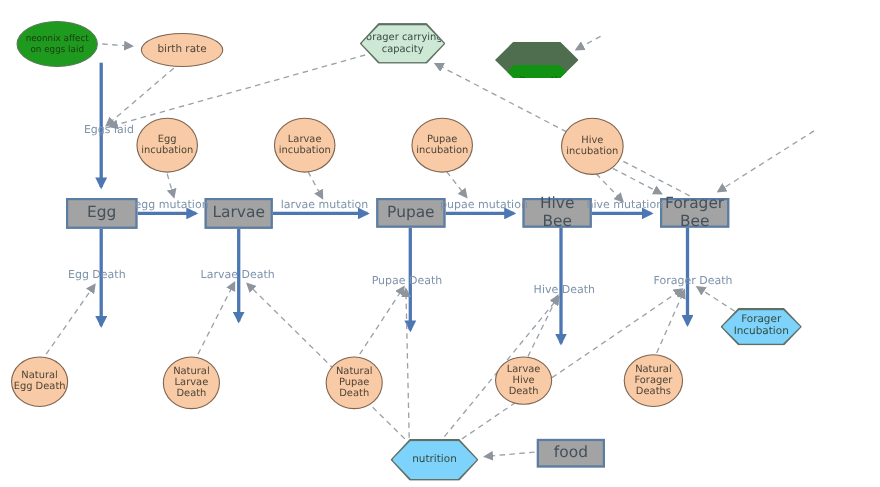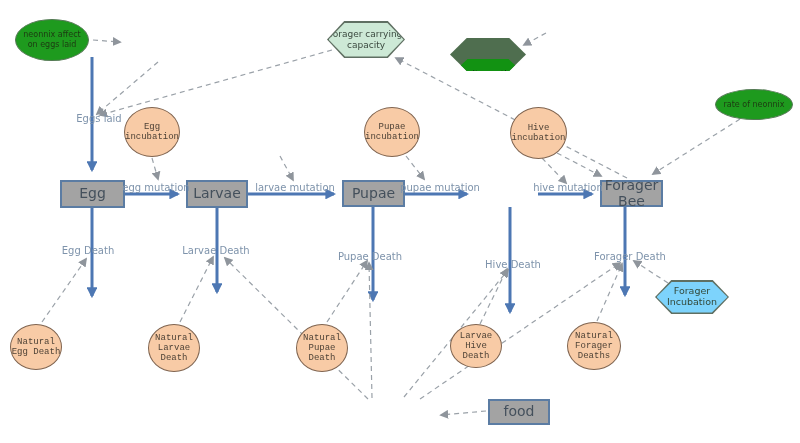--- a/index.html
+++ b/index.html
@@ -10,21 +10,21 @@
   #wires{position:absolute;left:0;top:0;z-index:1;}
   .node{
     position:absolute;z-index:2;display:flex;align-items:center;justify-content:center;
     text-align:center;box-sizing:border-box;line-height:1.12;
   }
   .stock{
     background:#a3a3a3;border:2px solid #5b7ca3;color:#44505c;font-size:14px;
   }
   .circle{
     background:#f8cba6;border:1.5px solid #7f6450;border-radius:50%;
-    color:#4f4337;font-size:9px;font-family:Liberation Mono, monospace;
+    color:#4f4337;font-size:9px;
   }
   .ell{
     background:#f8cba6;border:1.5px solid #7f6450;border-radius:50%;
     color:#4f4337;font-size:9.5px;
   }
   .dgreen{
     background:#1e9a1e;border:1.5px solid #567a56;border-radius:50%;
     color:#1d3a12;font-size:8px;line-height:1.2;
   }
   .hex{position:absolute;z-index:2;}
@@ -96,51 +96,58 @@
       <line x1="368" y1="399" x2="225" y2="258" marker-end="url(#ag)"></line>
       <line x1="372" y1="398" x2="369" y2="263" marker-end="url(#ag)"></line>
       <line x1="404" y1="397" x2="508" y2="270" marker-end="url(#ag)"></line>
       <line x1="420" y1="399" x2="620" y2="263" marker-end="url(#ag)"></line>
       <line x1="668" y1="283" x2="634" y2="261" marker-end="url(#ag)"></line>
       <line x1="486" y1="411" x2="441" y2="415" marker-end="url(#ag)"></line>
     </g>
   </svg>
 
   <div class="node dgreen" style="left:15px;top:19px;width:74px;height:42px;padding:0 4px">neonnix affect on eggs laid</div>
-  <div class="node dgreen" style="left:715px;top:89px;width:78px;height:31px">rate of neonnix</div>
 
   <div class="hex" style="left:450px;top:38px;width:76px;height:33px">
     <div class="outer dkhex-border">
         <div class="inner dkhex">mites ratio</div>
       </div>
   </div>
 
   <div class="hex" style="left:327px;top:21px;width:78px;height:37px">
     <div class="outer hex-border">
         <div class="inner palegreen">forager carrying capacity</div>
       </div>
   </div>
   <div class="hex" style="left:655px;top:280px;width:74px;height:34px">
     <div class="outer hex-border">
         <div class="inner ltgreen">Forager Incubation</div>
       </div>
   </div>
+  <div class="hex" style="left:355px;top:399px;width:80px;height:38px">
+    <div class="outer hex-border">
+        <div class="inner ltgreen">nutrition</div>
+      </div>
+  </div>
 
+  <div class="node ell" style="left:128px;top:30px;width:75px;height:31px">birth rate</div>
   <div class="node circle" style="left:124px;top:107px;width:56px;height:50px">Egg incubation</div>
-  <div class="node circle" style="left:364px;top:107px;width:56px;height:50px">Pupae incubation</div>
+  <div class="node circle" style="left:249px;top:107px;width:56px;height:50px">Larvae incubation</div>
+  <div class="node circle" style="left:374px;top:107px;width:56px;height:50px">Pupae incubation</div>
   <div class="node circle" style="left:510px;top:107px;width:57px;height:52px">Hive incubation</div>
   <div class="node circle" style="left:10px;top:324px;width:52px;height:46px">Natural Egg Death</div>
   <div class="node circle" style="left:148px;top:324px;width:52px;height:48px">Natural Larvae Death</div>
   <div class="node circle" style="left:296px;top:324px;width:52px;height:48px">Natural Pupae Death</div>
   <div class="node circle" style="left:450px;top:324px;width:52px;height:44px">Larvae Hive Death</div>
   <div class="node circle" style="left:567px;top:322px;width:54px;height:48px">Natural Forager Deaths</div>
 
   <div class="node stock" style="left:60px;top:180px;width:65px;height:28px">Egg</div>
   <div class="node stock" style="left:186px;top:180px;width:62px;height:28px">Larvae</div>
   <div class="node stock" style="left:342px;top:180px;width:63px;height:27px">Pupae</div>
+  <div class="node stock" style="left:475px;top:180px;width:63px;height:27px">Hive Bee</div>
   <div class="node stock" style="left:600px;top:180px;width:63px;height:27px">Forager Bee</div>
   <div class="node stock" style="left:488px;top:399px;width:62px;height:26px">food</div>
 
   <div class="lbl" style="left:99px;top:118px">Eggs laid</div>
   <div class="lbl" style="left:156px;top:187px">egg mutation</div>
   <div class="lbl" style="left:295px;top:187px">larvae mutation</div>
   <div class="lbl" style="left:440px;top:187px">pupae mutation</div>
   <div class="lbl" style="left:568px;top:187px">hive mutation</div>
   <div class="lbl" style="left:88px;top:250px">Egg Death</div>
   <div class="lbl" style="left:216px;top:250px">Larvae Death</div>

